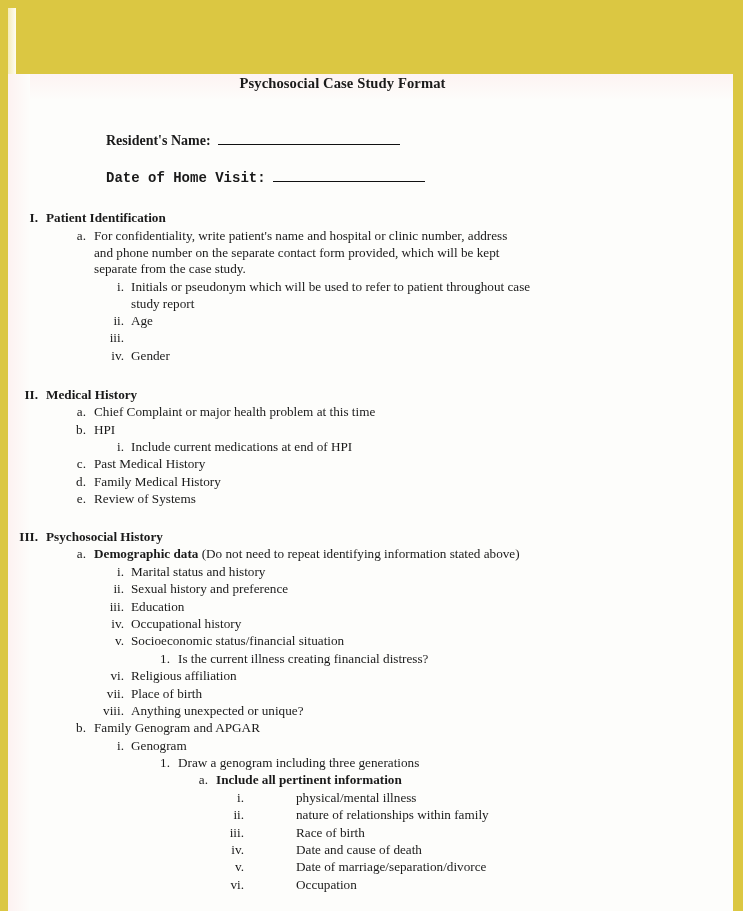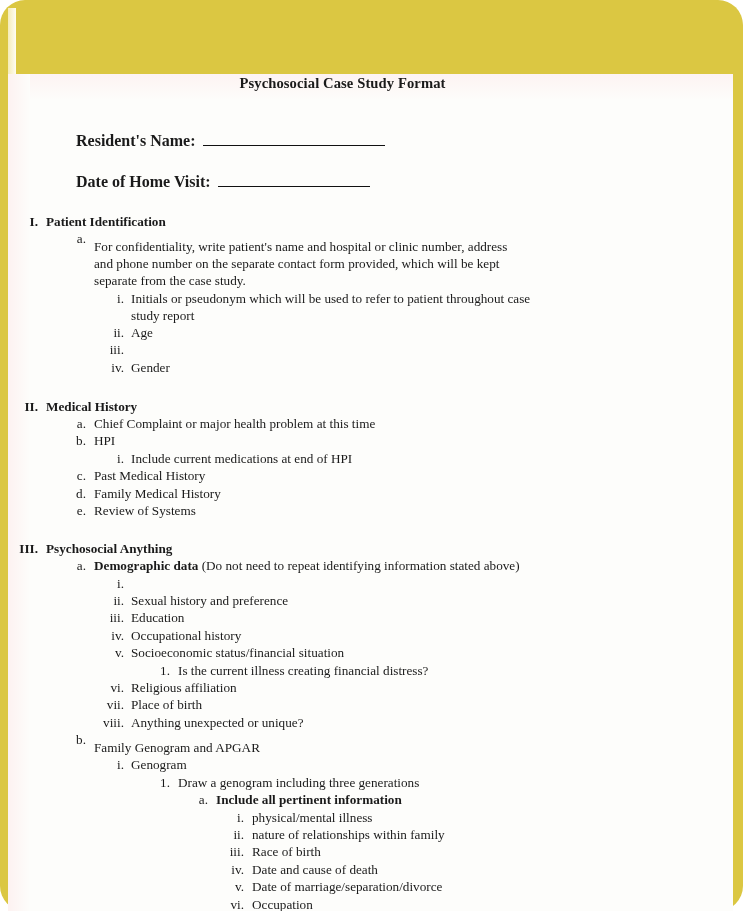--- a/index.html
+++ b/index.html
@@ -15,21 +15,20 @@
   }
 
   
   #page-frame {
     position: relative;
     width: 743px;
     height: 911px;
     box-sizing: border-box;
     background: #dbc742;
     padding: 8px 10px 6px 8px;
-    border-radius: 25px;
   }
   #page-frame .frame-inner-tint {
     position: absolute;
     left: 8px; top: 8px;
     width: 8px; height: 895px;
     background: linear-gradient(90deg, #f5ecb8 0%, #fffdf2 100%);
     pointer-events: none;
   }
 
   
@@ -69,26 +68,26 @@
     font-size: 14.6px;
     letter-spacing: 0.1px;
     margin: 66px 0 0 0;
     padding-right: 56px;
   }
 
   
   .field-row {
     display: flex;
     align-items: baseline;
-    margin-left: 68px;
+    margin-left: 98px;
     font-weight: bold;
-    font-size: 16px;
+    font-size: 14px;
   }
   .field-row.first { margin-top: 38px; }
-  .field-row.second { margin-top: 19px; }
+  .field-row.second { margin-top: 19px; font-family: Liberation Mono, monospace; }
   .field-label { white-space: nowrap; }
   .field-line {
     display: inline-block;
     border-bottom: 1.3px solid #111;
     height: 0.92em;
     margin-left: 7px;
   }
   .field-line.name { width: 182px; }
   .field-line.date { width: 152px; }
 
@@ -124,41 +123,41 @@
     font-weight: bold;
     padding-left: 8px;
   }
   .sec-title { font-weight: bold; }
 
   
   .lvl2 { margin-top: 0; }
   .lvl2 > .li { margin-top: 0.5px; }
   .lvl2 > .li > .marker { width: 78px; }
   .lvl2 > .li > .body-txt { padding-left: 8px; font-weight: normal; }
-  .b { font-weight: bold; margin-top: 8px; }
+  .b { font-weight: bold; }
 
   
   .lvl3 > .li { margin-top: 0.5px; }
   .lvl3 > .li > .marker { width: 116px; }
   .lvl3 > .li > .body-txt { padding-left: 7px; }
 
   
   .lvl4 > .li { margin-top: 0.5px; }
   .lvl4 > .li > .marker { width: 162px; }
   .lvl4 > .li > .body-txt { padding-left: 8px; font-family: Liberation Serif, serif; }
 
   
   .lvl5 > .li { margin-top: 0.5px; }
   .lvl5 > .li > .marker { width: 200px; }
   .lvl5 > .li > .body-txt { padding-left: 8px; font-weight: bold; }
 
   
   .lvl6 > .li { margin-top: 0.5px; }
   .lvl6 > .li > .marker { width: 236px; }
-  .lvl6 > .li > .body-txt { padding-left: 8px; }
+  .lvl6 > .li > .body-txt { padding-left: 8px; margin-left: 44px; }
 
   .wrap-indent { max-width: 430px; }
 
   
   #sec-1 { margin-top: 22px; }
   #sec-2 { margin-top: 22px; }
   #sec-3 { margin-top: 21px; }
 </style>
 </head>
 <body>
@@ -252,34 +251,35 @@
         </li>
         <li class="li">
           <span class="marker">e.</span>
           <span class="body-txt">Review of Systems</span>
         </li>
       </ol>
 
       <ol class="lvl sec" id="sec-3">
         <li class="li">
           <span class="marker">III.</span>
-          <span class="body-txt sec-title">Psychosocial Anything</span>
+          <span class="body-txt sec-title">Psychosocial History</span>
         </li>
       </ol>
 
       <ol class="lvl lvl2">
         <li class="li">
           <span class="marker">a.</span>
           <span class="body-txt"><span class="b">Demographic data</span><span> (Do not need to repeat identifying information stated above)</span></span>
         </li>
       </ol>
 
       <ol class="lvl lvl3">
         <li class="li">
           <span class="marker">i.</span>
+          <span class="body-txt">Marital status and history</span>
         </li>
         <li class="li">
           <span class="marker">ii.</span>
           <span class="body-txt">Sexual history and preference</span>
         </li>
         <li class="li">
           <span class="marker">iii.</span>
           <span class="body-txt">Education</span>
         </li>
         <li class="li">

